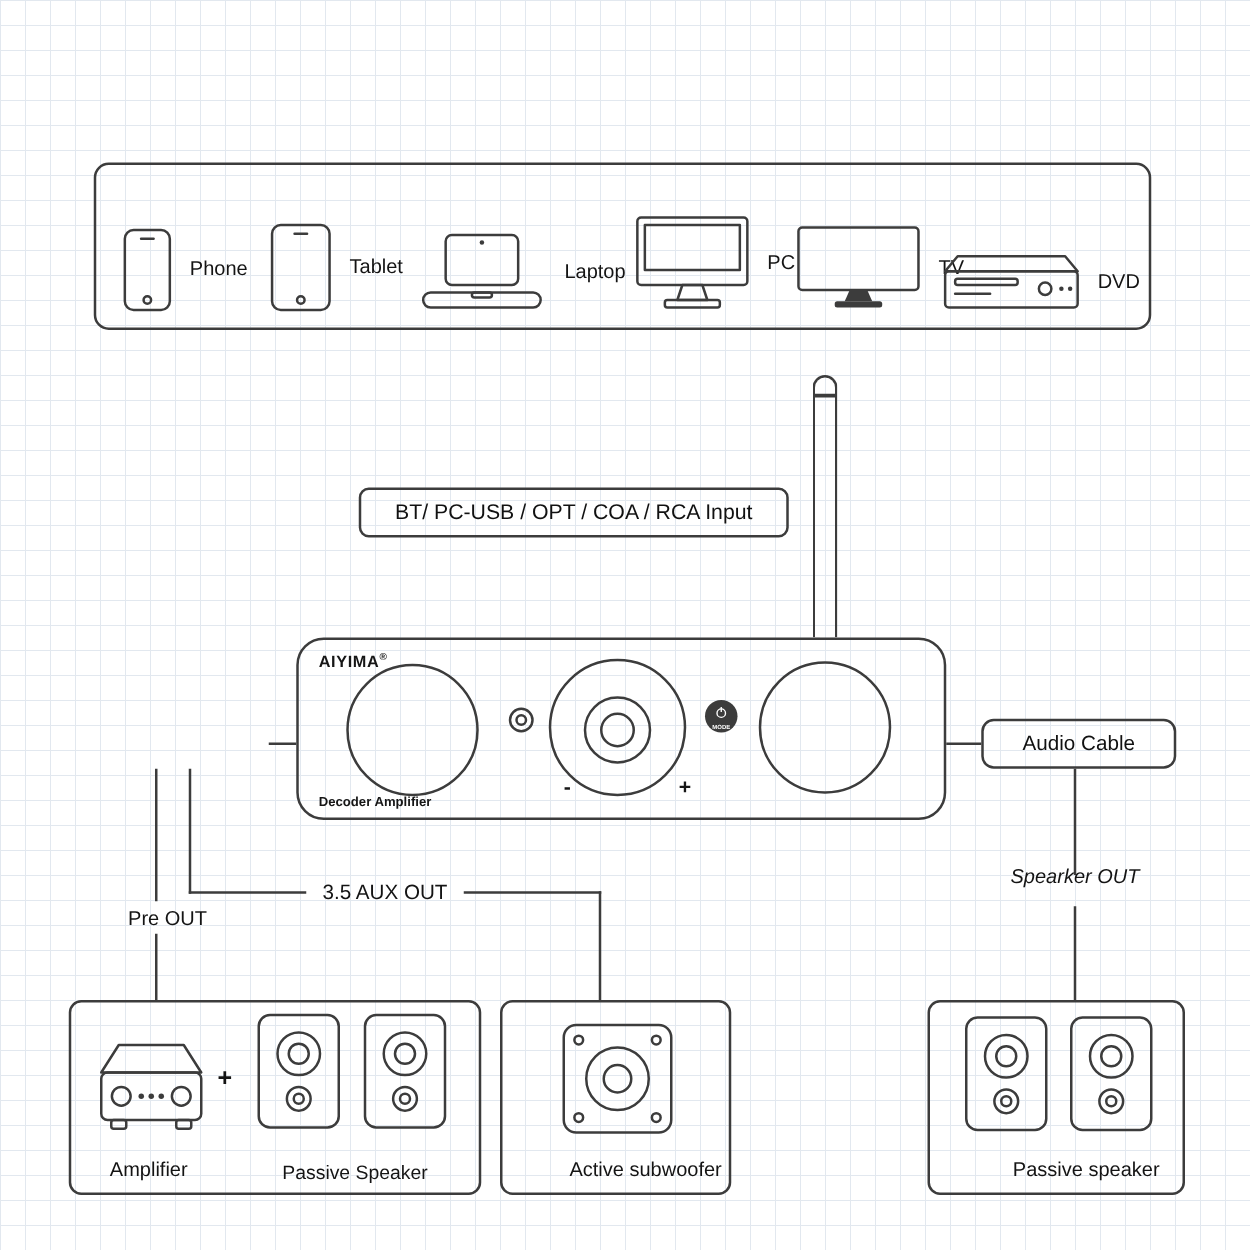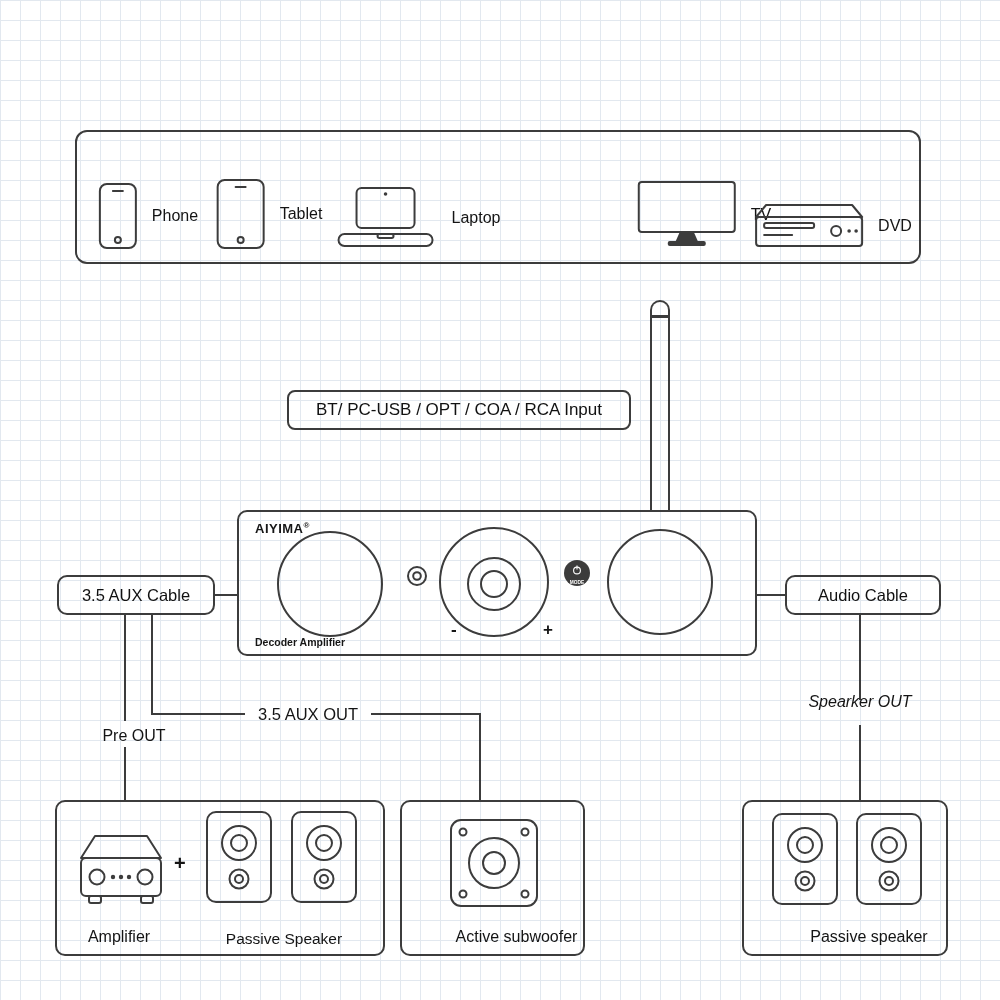--- a/index.html
+++ b/index.html
@@ -28,21 +28,21 @@
     position:absolute; bottom:12px; transform:translateX(-50%);
     display:flex; flex-direction:row; align-items:center; justify-content:flex-end; gap:14px;
   }
   .device .lbl { font-size:16px; color:#141414; }
   svg { display:block; }
   svg * { vector-effect: non-scaling-stroke; }
   .ln { stroke:#3c3c3c; stroke-width:2; fill:none; stroke-linecap:round; stroke-linejoin:round; }
   .fl { fill:#3c3c3c; stroke:none; }
   #amp {
     position:absolute; left:237px; top:510px; width:520px; height:146px;
-    border:2.5px solid #3c3c3c; border-radius:10px;
+    border:2.5px solid #3c3c3c; border-radius:22px;
   }
   #amp .brand { position:absolute; left:16px; top:9px; font-size:13px; font-weight:bold; letter-spacing:0.5px; }
   #amp .brand sup { font-size:8px; }
   #amp .model { position:absolute; left:16px; bottom:6px; font-size:10.5px; font-weight:bold; }
   #amp .vol { position:absolute; top:108px; font-size:17px; font-weight:bold; }
   #antenna {
     position:absolute; left:650px; top:300px; width:20px; height:210px;
     border:2.5px solid #3c3c3c; border-bottom:none; border-radius:10px 10px 0 0;
   }
   #antenna .cap { position:absolute; left:0; right:0; top:13px; height:2.5px; background:#3c3c3c; }
@@ -79,20 +79,29 @@
     <div class="device" style="left:340px;">
       <svg width="104" height="64" viewBox="0 0 104 64">
         <rect class="ln" x="23" y="2" width="58" height="40" rx="5"></rect>
         <circle class="fl" cx="52" cy="8" r="1.8"></circle>
         <rect class="ln" x="5" y="48" width="94" height="12" rx="6"></rect>
         <rect class="ln" x="44" y="48" width="16" height="4" rx="2"></rect>
       </svg>
       <span class="lbl">Laptop</span>
     </div>
 
+    <div class="device" style="left:495px;">
+      <svg width="92" height="78" viewBox="0 0 92 78">
+        <rect class="ln" x="2" y="2" width="88" height="54" rx="3"></rect>
+        <rect class="ln" x="8" y="8" width="76" height="36"></rect>
+        <polygon class="ln" points="38,56 54,56 58,68 34,68"></polygon>
+        <rect class="ln" x="24" y="68" width="44" height="6" rx="2"></rect>
+      </svg>
+      <span class="lbl">PC</span>
+    </div>
 
     <div class="device" style="left:627px;">
       <svg width="100" height="70" viewBox="0 0 100 70">
         <rect class="ln" x="2" y="2" width="96" height="50" rx="3"></rect>
         <polygon class="fl" points="43,52 57,52 61,61 39,61"></polygon>
         <rect class="fl" x="31" y="61" width="38" height="5" rx="2"></rect>
       </svg>
       <span class="lbl">TV</span>
     </div>
 
@@ -135,23 +144,20 @@
         <line x1="338" y1="53.5" x2="338" y2="57.5" stroke="#ffffff" stroke-width="1.1"></line>
         <text x="338" y="71.5" text-anchor="middle" font-size="4.8" font-weight="bold" fill="#ffffff">MODE</text>
       </g>
       <circle class="ln" cx="421" cy="70" r="52"></circle>
     </svg>
     <span class="vol" style="left:212px;">-</span>
     <span class="vol" style="left:304px;">+</span>
     <div class="model">Decoder Amplifier</div>
   </div>
 
-  <div class="label-box" style="left:57px; top:575px; width:158px; height:40px;">
-    <span>3.5 AUX Cable</span>
-  </div>
   <div class="wire" style="left:215px; top:594px; width:22px; height:2px;"></div>
 
   <div class="label-box" style="left:785px; top:575px; width:156px; height:40px;">
     <span>Audio Cable</span>
   </div>
   <div class="wire" style="left:757px; top:594px; width:28px; height:2px;"></div>
 
   <div class="wire" style="left:124px; top:615px; width:2px; height:106px;"></div>
   <div class="wire" style="left:124px; top:747px; width:2px; height:53px;"></div>
   <div class="wire" style="left:151px; top:615px; width:2px; height:100px;"></div>

